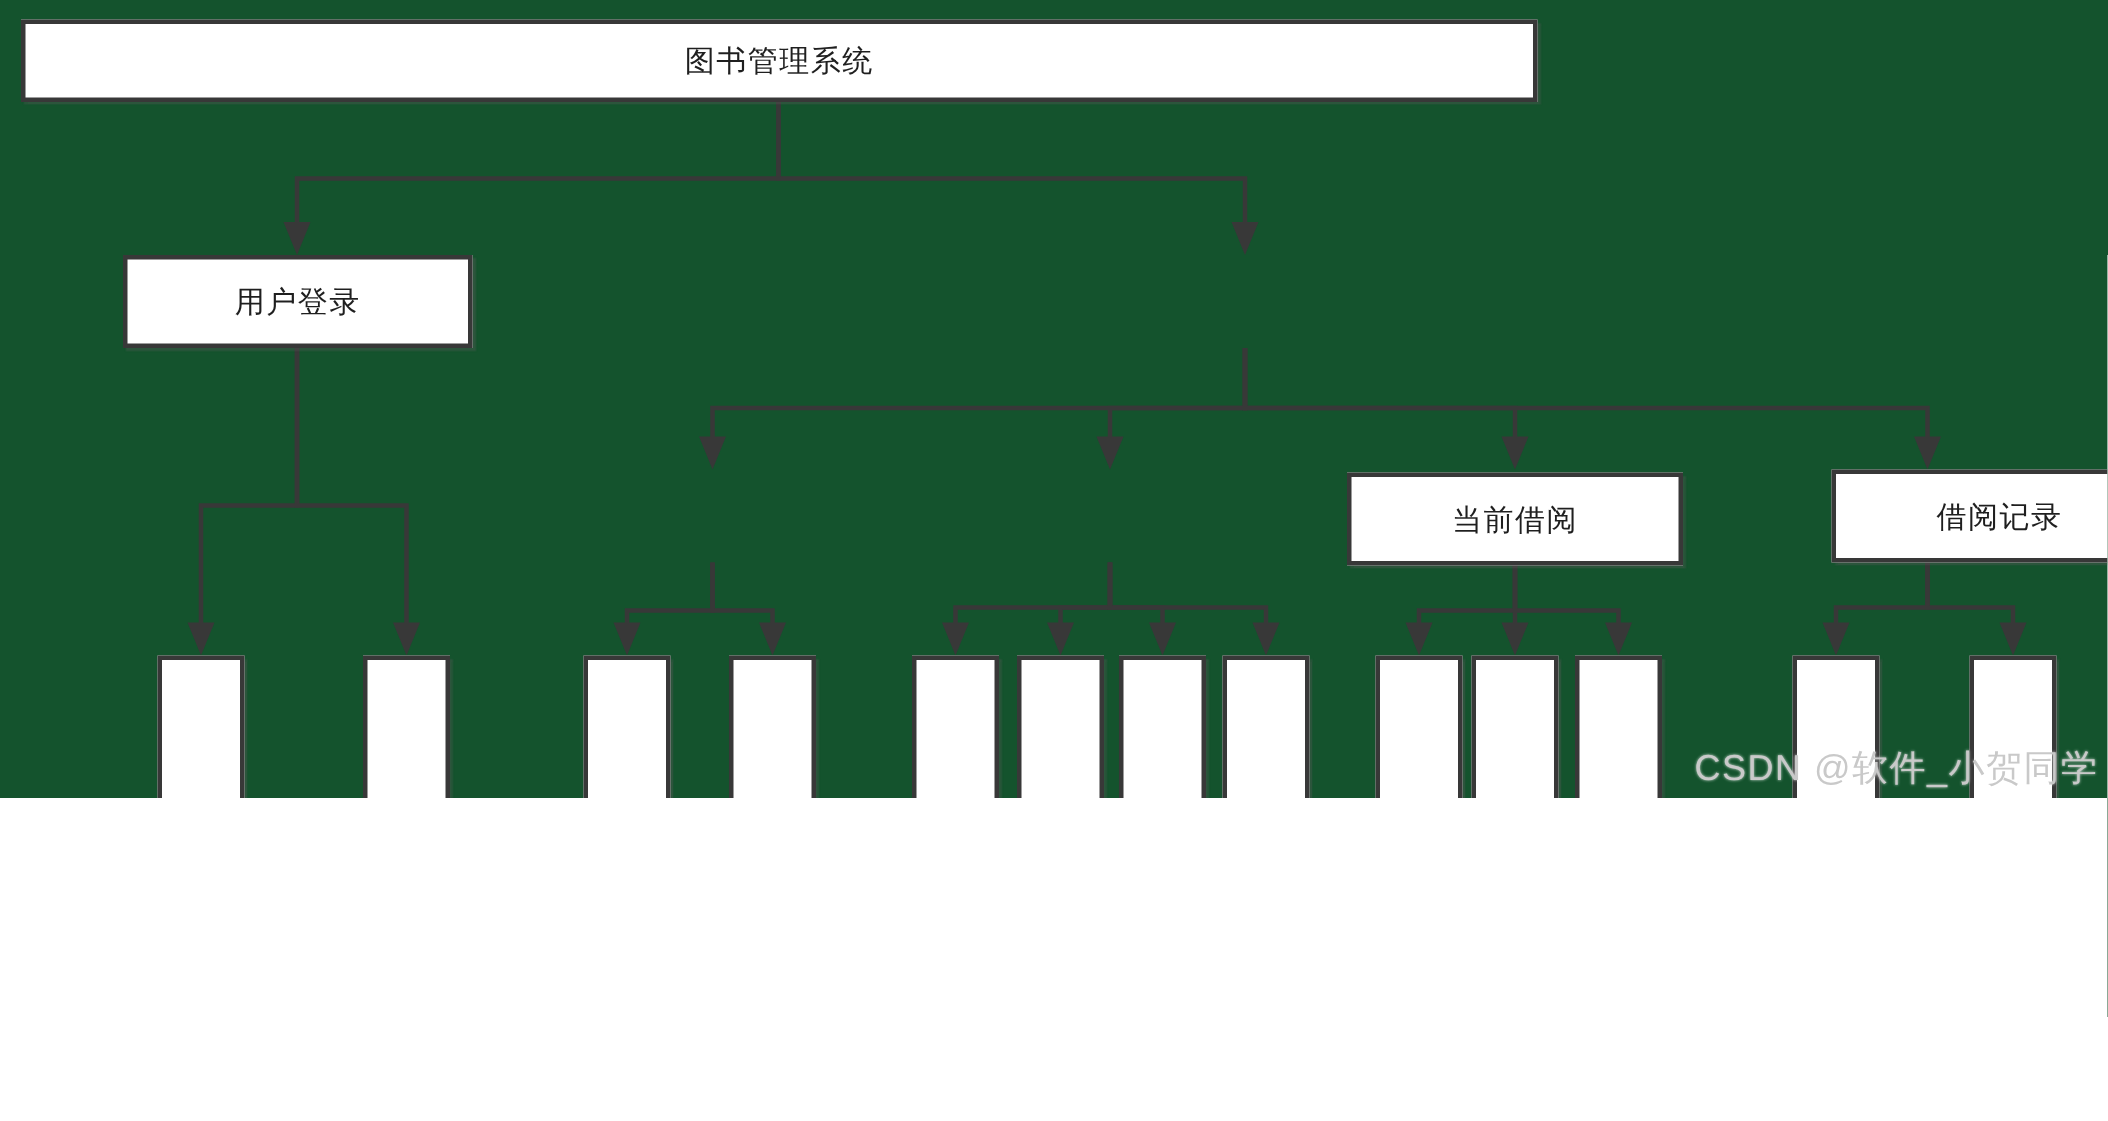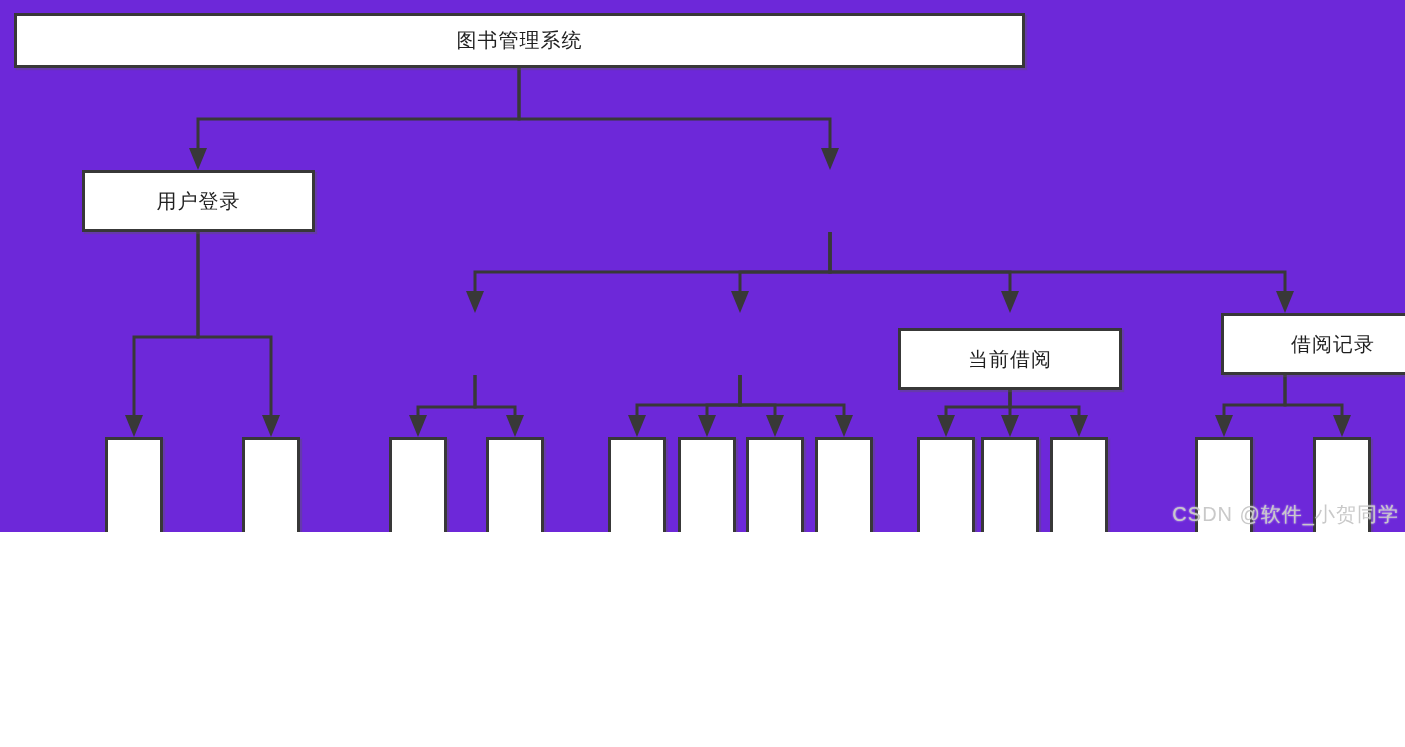--- a/index.html
+++ b/index.html
@@ -5,21 +5,21 @@
   html, body {
     margin: 0;
     padding: 0;
     background: #ffffff;
     font-family: "Liberation Sans", "DejaVu Sans", sans-serif;
   }
   .canvas {
     position: relative;
     width: 1405px;
     height: 532px;
-    background: #6d28d9;
+    background: #14532d;
     overflow: hidden;
   }
   .connectors {
     position: absolute;
     left: 0; top: 0;
     width: 1405px;
     height: 747px;
     pointer-events: none;
   }
   .node {
@@ -43,21 +43,21 @@
     text-orientation: mixed;
     font-size: 21px;
     letter-spacing: 0.30em;
     line-height: 1;
     white-space: nowrap;
   }
   .watermark {
     position: absolute;
     right: 6px;
     bottom: 4px;
-    font-size: 20px;
+    font-size: 24px;
     color: #c9c9c9;
     letter-spacing: 1px;
     z-index: 5;
     text-shadow: 0 0 2px rgba(255,255,255,0.8);
   }
 </style>
 </head>
 <body>
 
 <div class="canvas">
@@ -115,21 +115,21 @@
   </svg>
 
   <div class="node" style="left:14px; top:13px; width:1011px; height:55px;">
     <span class="h-label">图书管理系统</span>
   </div>
 
   <div class="node" style="left:82px; top:170px; width:233px; height:62px;">
     <span class="h-label">用户登录</span>
   </div>
 
-  <div class="node" style="left:898px; top:328px; width:224px; height:62px;">
+  <div class="node" style="left:898px; top:315px; width:224px; height:62px;">
     <span class="h-label">当前借阅</span>
   </div>
   <div class="node" style="left:1173px; top:313px; width:224px; height:62px;margin-left:48px;">
     <span class="h-label">借阅记录</span>
   </div>
 
   <div class="node" style="left:105px; top:437px; width:58px; height:298px;">
     <span class="v-label">用户登录</span>
   </div>
   <div class="node" style="left:242px; top:437px; width:58px; height:298px;">

